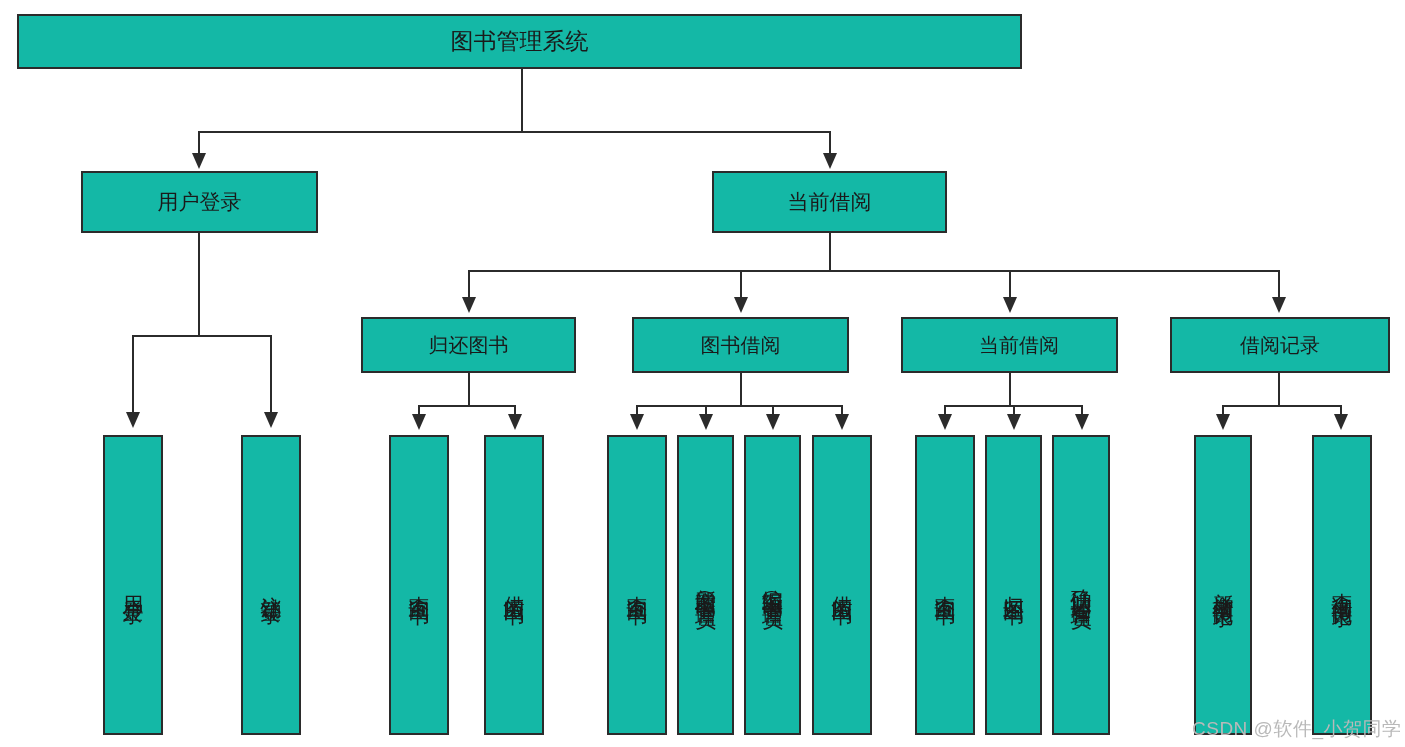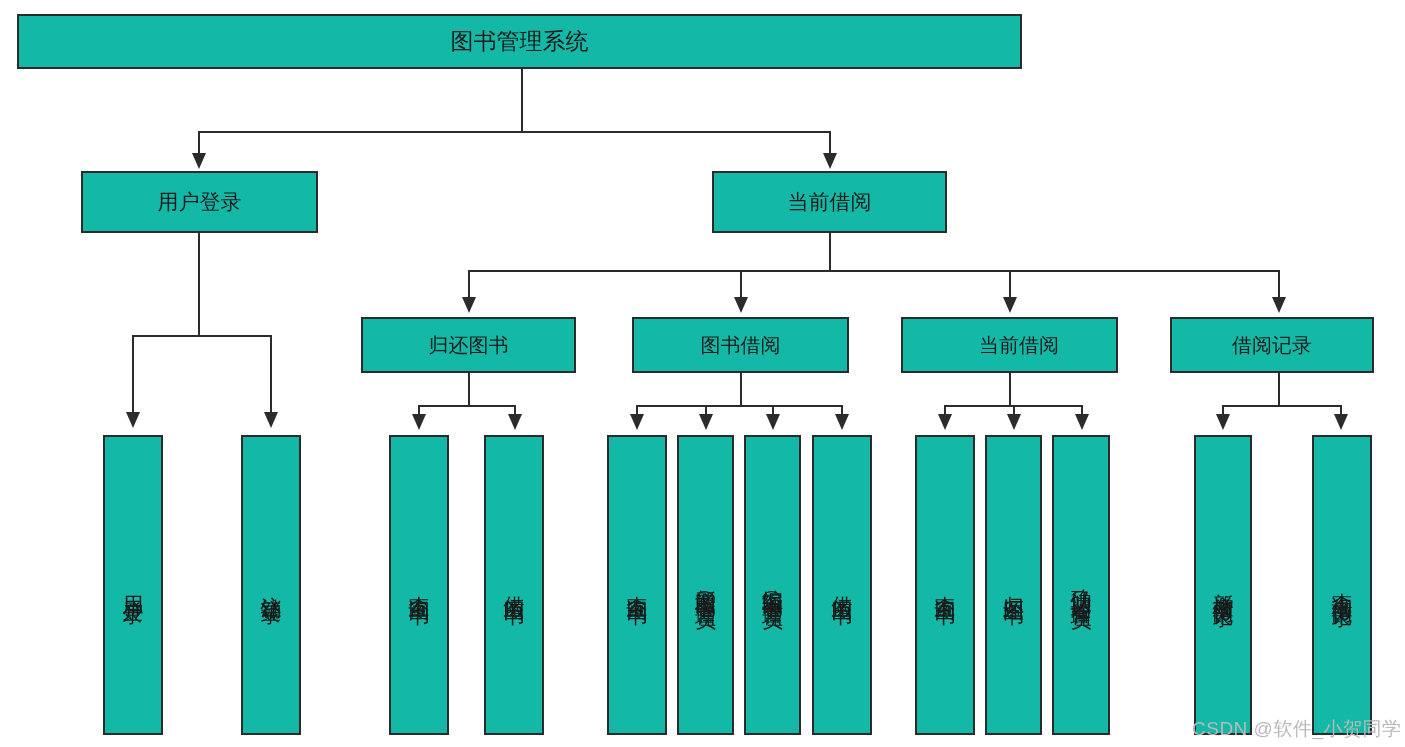--- a/index.html
+++ b/index.html
@@ -124,21 +124,21 @@
 
   <div class="node lvl2" style="left:361px; top:317px; width:215px; height:56px;">
     <span>归还图书</span>
   </div>
   <div class="node lvl2" style="left:632px; top:317px; width:217px; height:56px;">
     <span>图书借阅</span>
   </div>
   <div class="node lvl2" style="left:901px; top:317px; width:217px; height:56px;padding-left:19px;">
     <span>当前借阅</span>
   </div>
-  <div class="node lvl2" style="left:1170px; top:317px; width:204px; height:56px;">
+  <div class="node lvl2" style="left:1170px; top:317px; width:220px; height:56px;">
     <span>借阅记录</span>
   </div>
 
   <div class="vline" style="left:468px; top:373px; width:2px; height:32px;"></div>
   <div class="hline" style="left:418px; top:405px; width:98px;"></div>
   <div class="vline" style="left:418px; top:405px; height:12px;"></div>
   <div class="arrow" style="left:412px; top:414px;"></div>
   <div class="vline" style="left:514px; top:405px; height:12px;"></div>
   <div class="arrow" style="left:508px; top:414px;"></div>
 

